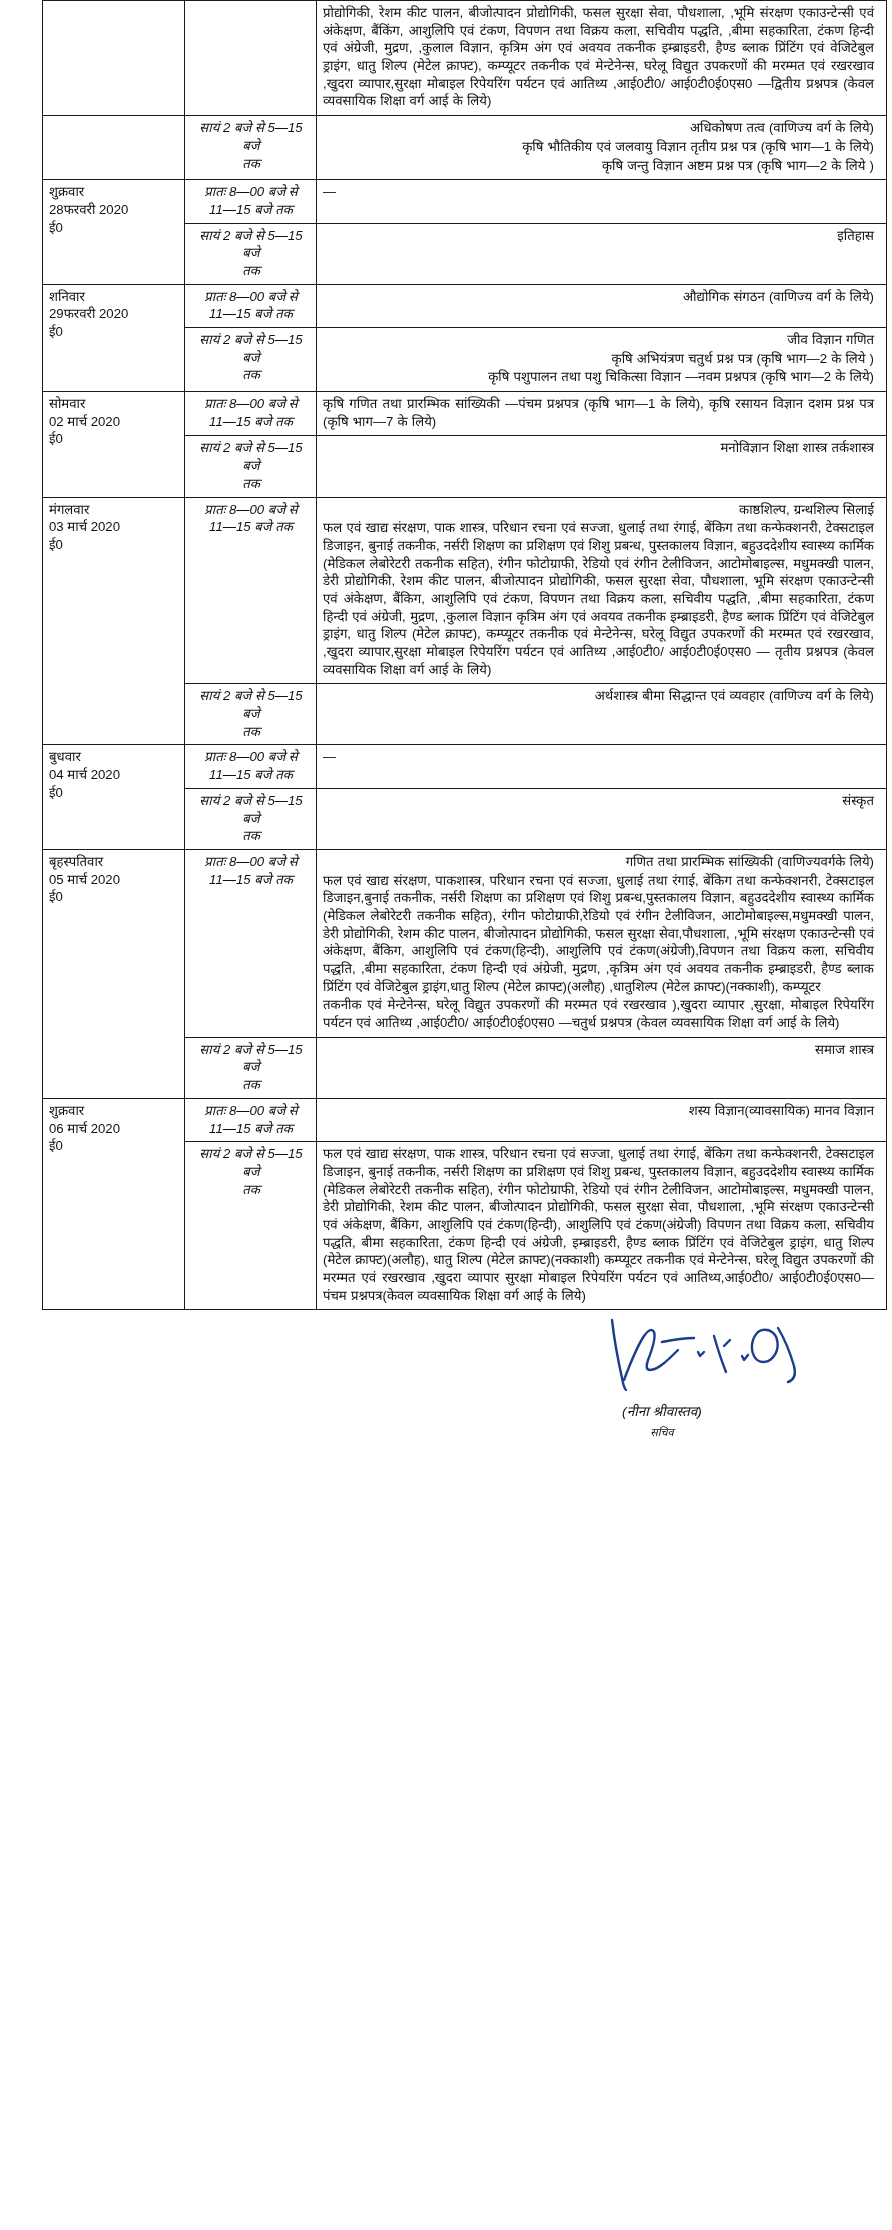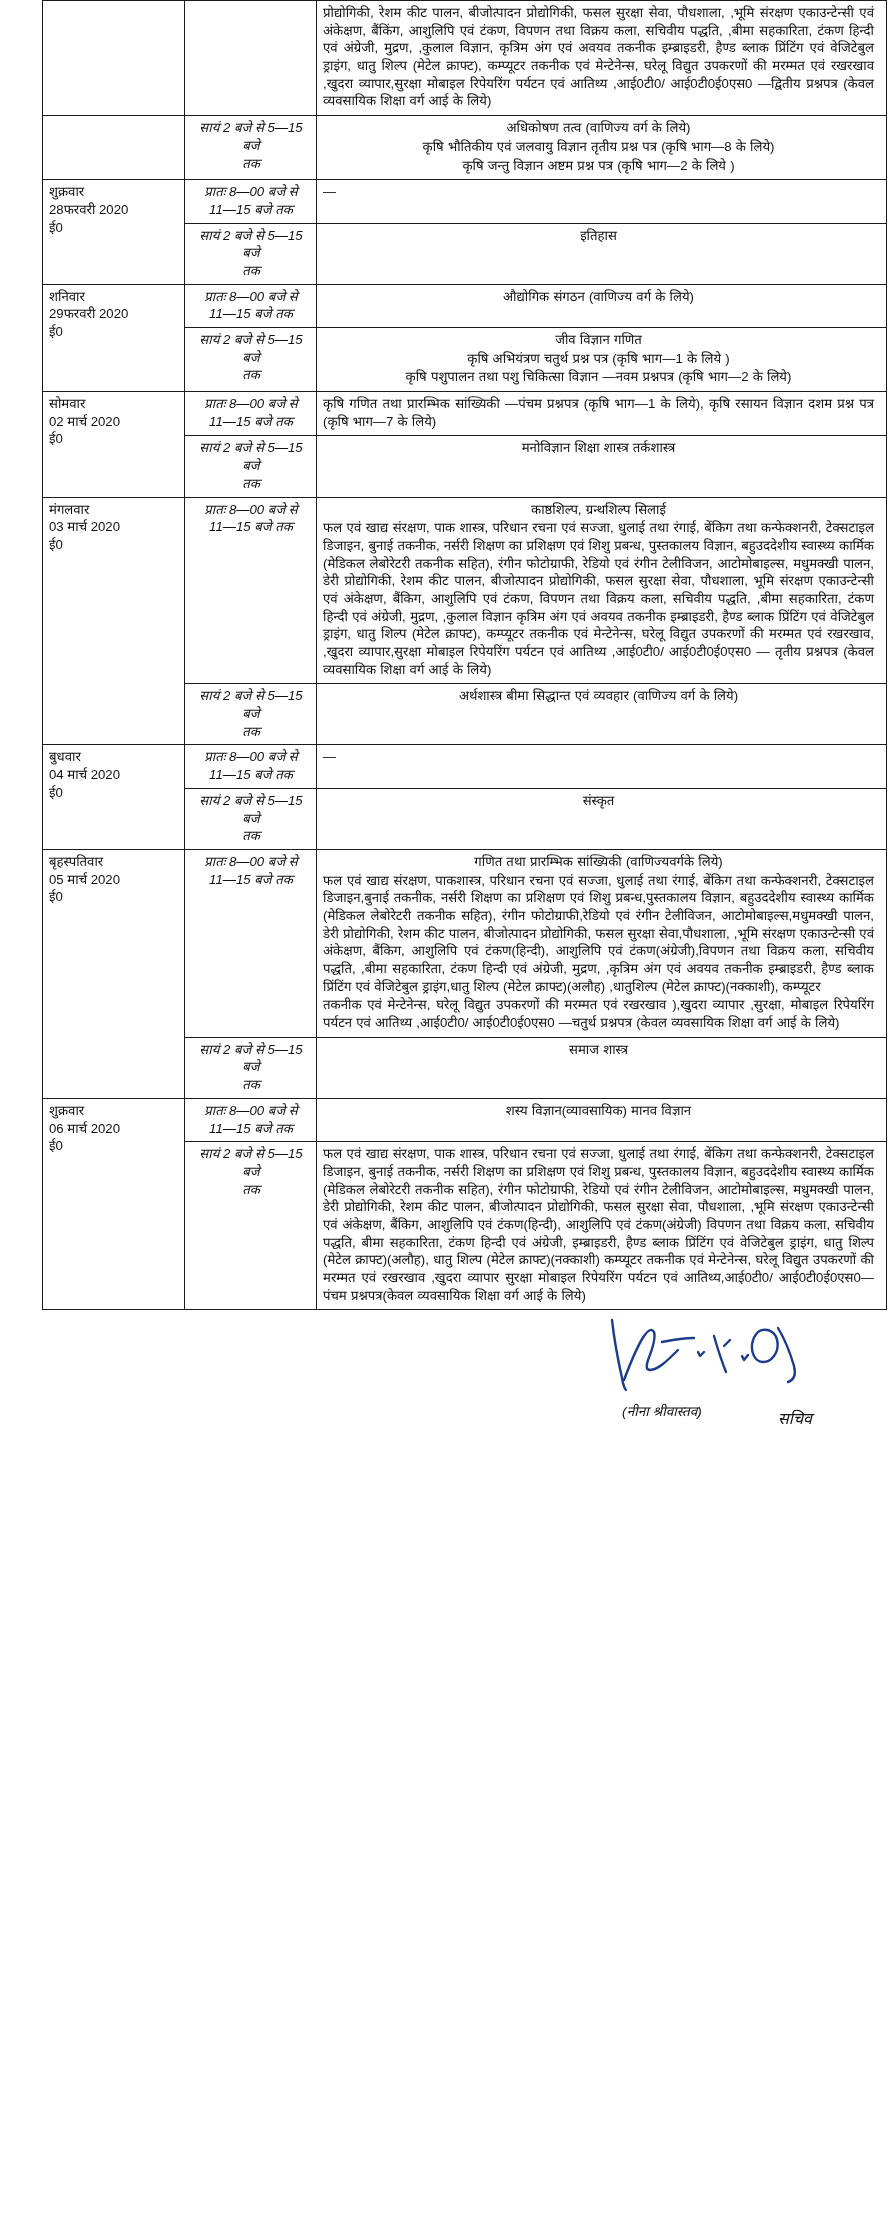--- a/index.html
+++ b/index.html
@@ -76,21 +76,21 @@
   }
   td.subject .p {
     display: block;
     margin: 0 7px 1px 0;
   }
   td.subject .p.just {
     text-align: justify;
     text-align-last: left;
   }
   td.subject .p.plain {
-    text-align: center;
+    text-align: right;
   }
   td.subject .dash {
     display: block;
     text-align: left;
     font-size: 13px;
   }
 
   .sig-area {
     position: relative;
     width: 844px;
@@ -111,24 +111,24 @@
     left: 470px;
     top: 92px;
     width: 300px;
     text-align: center;
     font-size: 13.6px;
     line-height: 1.5;
   }
   .sig-title {
     position: absolute;
     left: 470px;
-    top: 97px;
+    top: 114px;
     width: 300px;
-    text-align: right;
-    font-size: 16px;
+    text-align: center;
+    font-size: 11px;
   }
 </style>
 </head>
 <body>
 
 <div class="page">
 
   <table class="schedule">
     <colgroup>
       <col class="c-day">
@@ -146,21 +146,21 @@
       </tr>
 
       <tr>
         <td class="day"></td>
         <td class="time">
           <span class="t1">सायं 2 बजे से 5—15 बजे</span>
           <span class="t2">तक</span>
         </td>
         <td class="subject">
           <span class="p plain">अधिकोषण तत्व (वाणिज्य वर्ग के लिये)</span>
-          <span class="p plain">कृषि भौतिकीय एवं जलवायु विज्ञान  तृतीय प्रश्न पत्र (कृषि भाग—8 के लिये)</span>
+          <span class="p plain">कृषि भौतिकीय एवं जलवायु विज्ञान  तृतीय प्रश्न पत्र (कृषि भाग—1 के लिये)</span>
           <span class="p plain">कृषि जन्तु विज्ञान अष्टम प्रश्न पत्र (कृषि भाग—2 के लिये )</span>
         </td>
       </tr>
 
       <tr>
         <td class="day" rowspan="2">
           <span class="dayline">शुक्रवार</span>
           <span class="dayline">28फरवरी 2020</span>
           <span class="dayline">ई0</span>
         </td>
@@ -196,21 +196,21 @@
           <span class="p plain">औद्योगिक संगठन (वाणिज्य वर्ग के लिये)</span>
         </td>
       </tr>
       <tr>
         <td class="time">
           <span class="t1">सायं 2 बजे से 5—15 बजे</span>
           <span class="t2">तक</span>
         </td>
         <td class="subject">
           <span class="p plain">जीव विज्ञान  गणित</span>
-          <span class="p plain">कृषि अभियंत्रण  चतुर्थ प्रश्न पत्र  (कृषि भाग—1 के लिये )</span>
+          <span class="p plain">कृषि अभियंत्रण  चतुर्थ प्रश्न पत्र  (कृषि भाग—2 के लिये )</span>
           <span class="p plain">कृषि पशुपालन तथा पशु चिकित्सा विज्ञान —नवम प्रश्नपत्र (कृषि भाग—2 के लिये)</span>
         </td>
       </tr>
 
       <tr>
         <td class="day" rowspan="2">
           <span class="dayline">सोमवार</span>
           <span class="dayline">02 मार्च 2020</span>
           <span class="dayline">ई0</span>
         </td>

